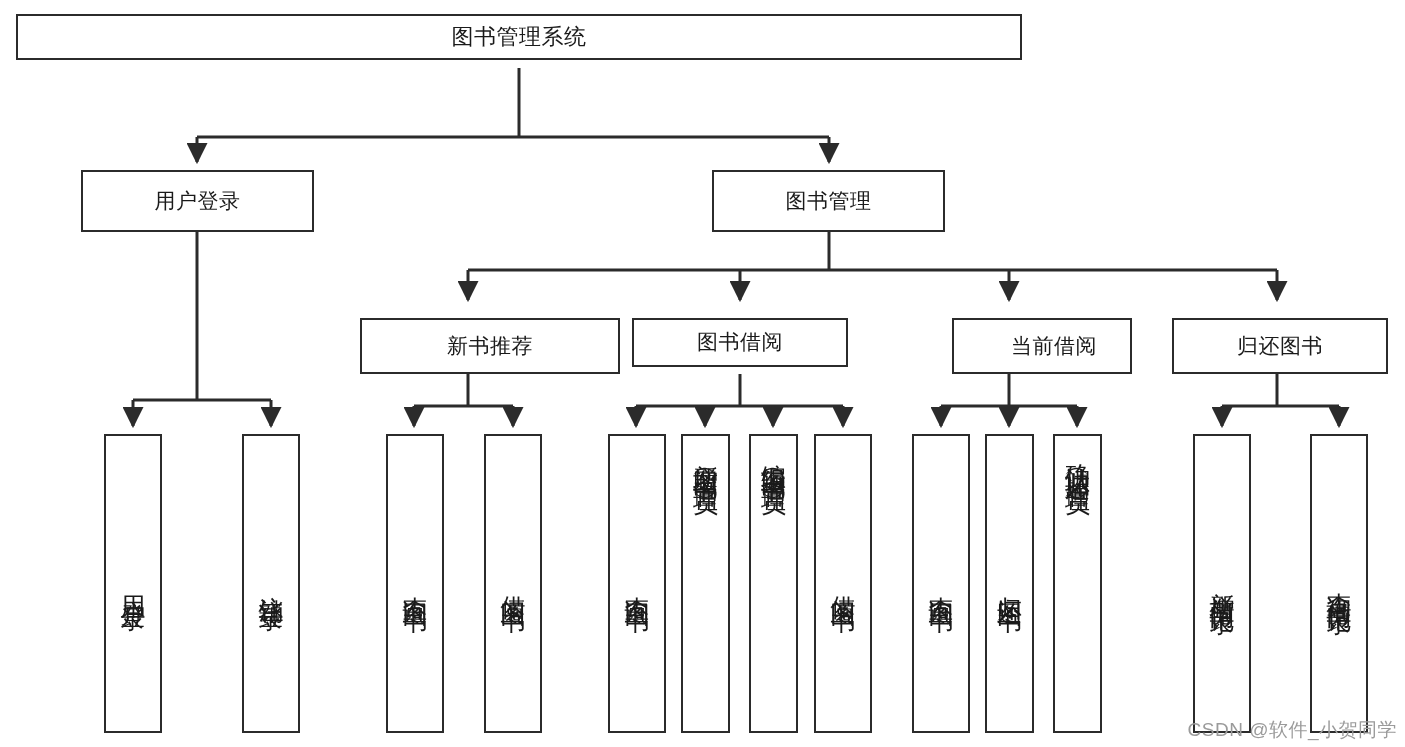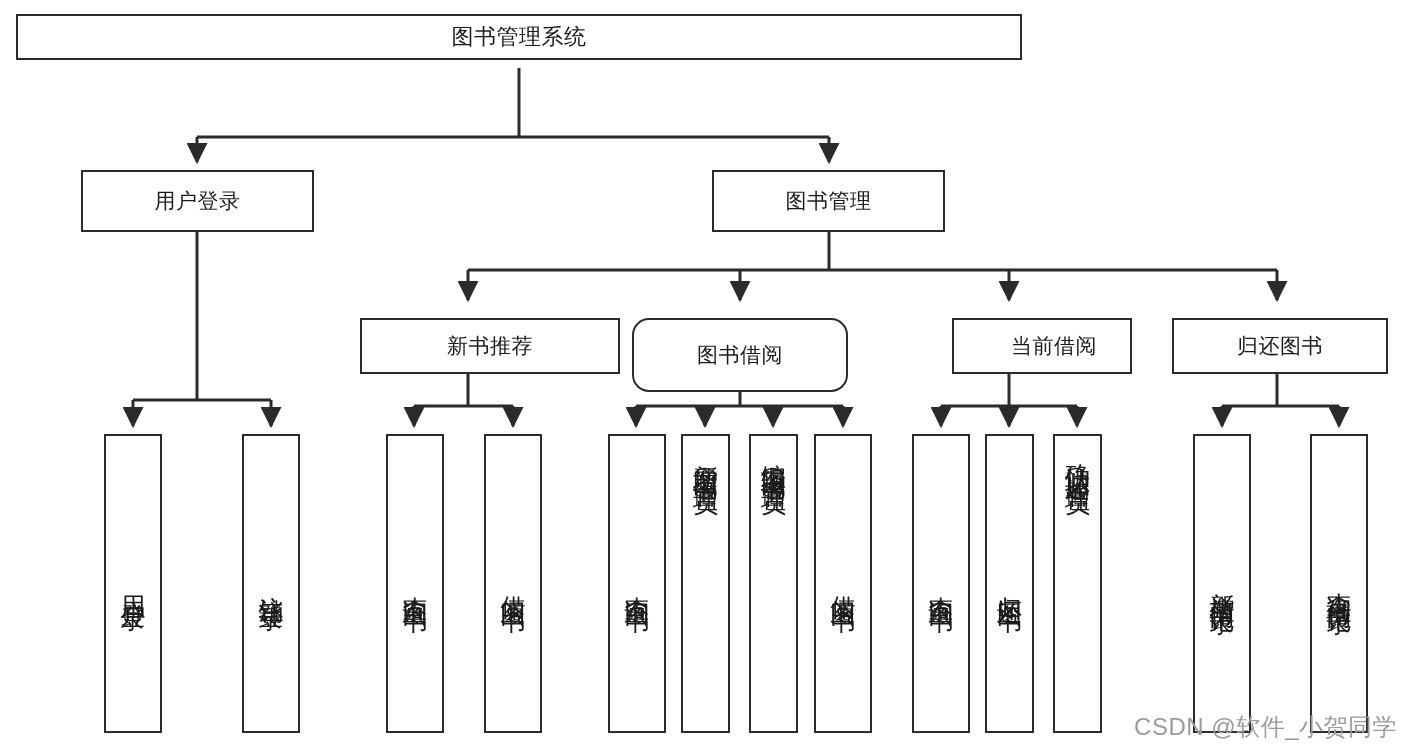--- a/index.html
+++ b/index.html
@@ -64,21 +64,21 @@
     letter-spacing: 4px;
   }
   .node.vert.centered {
     align-items: center;
     padding-top: 0;
   }
   .watermark {
     position: absolute;
     right: 8px;
     bottom: 4px;
-    font-size: 24px;
+    font-size: 19px;
     color: #9b9b9b;
     letter-spacing: 0.5px;
     white-space: nowrap;
     user-select: none;
     margin-left: 38px;
   }
 </style>
 </head>
 <body>
 
@@ -141,21 +141,21 @@
   <div class="node horiz" style="left:81px; top:170px; width:233px; height:62px;">
     <span class="label">用户登录</span>
   </div>
   <div class="node horiz" style="left:712px; top:170px; width:233px; height:62px;">
     <span class="label">图书管理</span>
   </div>
 
   <div class="node horiz" style="left:360px; top:318px; width:260px; height:56px;">
     <span class="label">新书推荐</span>
   </div>
-  <div class="node horiz" style="left:632px; top:318px; width:216px; height:74px;border-radius:17px;">
+  <div class="node horiz" style="left:632px; top:318px; width:216px; height:49px;">
     <span class="label">图书借阅</span>
   </div>
   <div class="node horiz" style="left:952px; top:318px; width:180px; height:56px;padding-left:24px;">
     <span class="label">当前借阅</span>
   </div>
   <div class="node horiz" style="left:1172px; top:318px; width:216px; height:56px;">
     <span class="label">归还图书</span>
   </div>
 
   <div class="node vert centered" style="left:104px; top:434px; width:58px; height:299px;">

